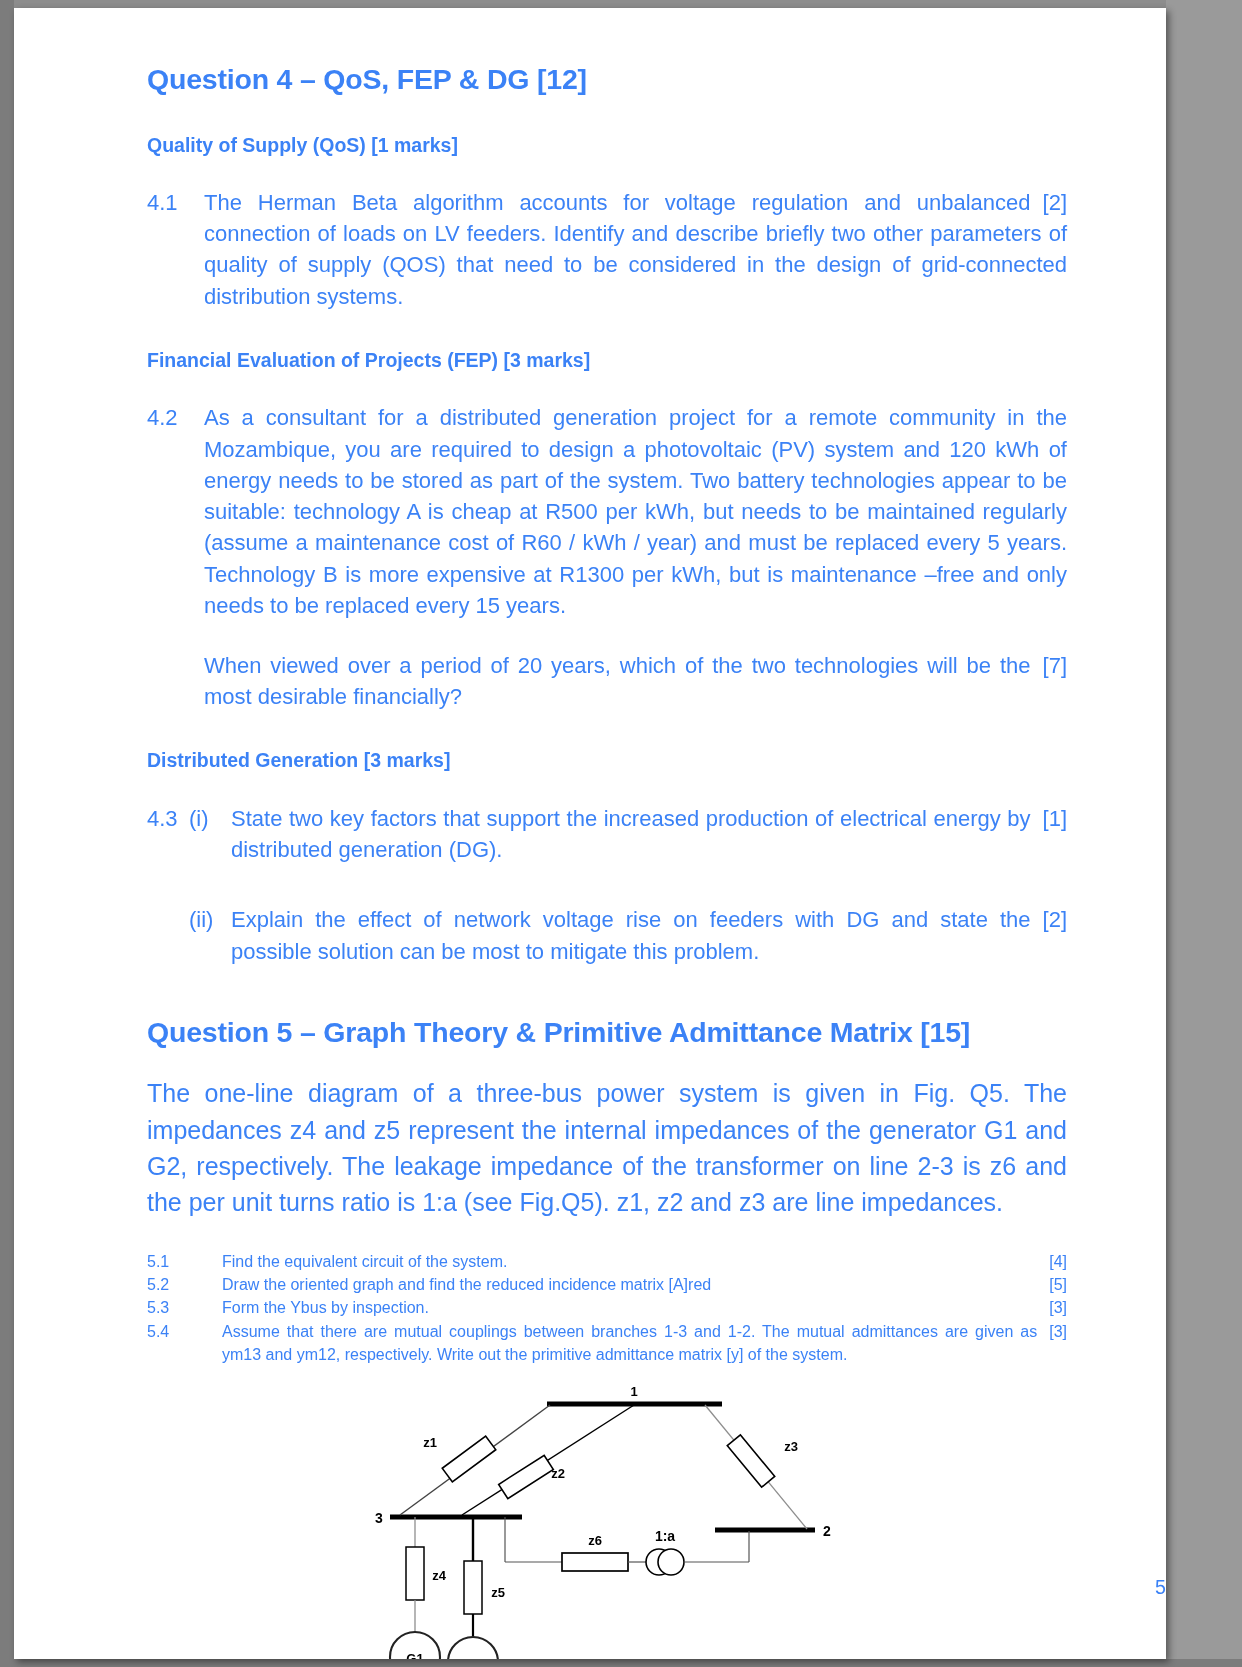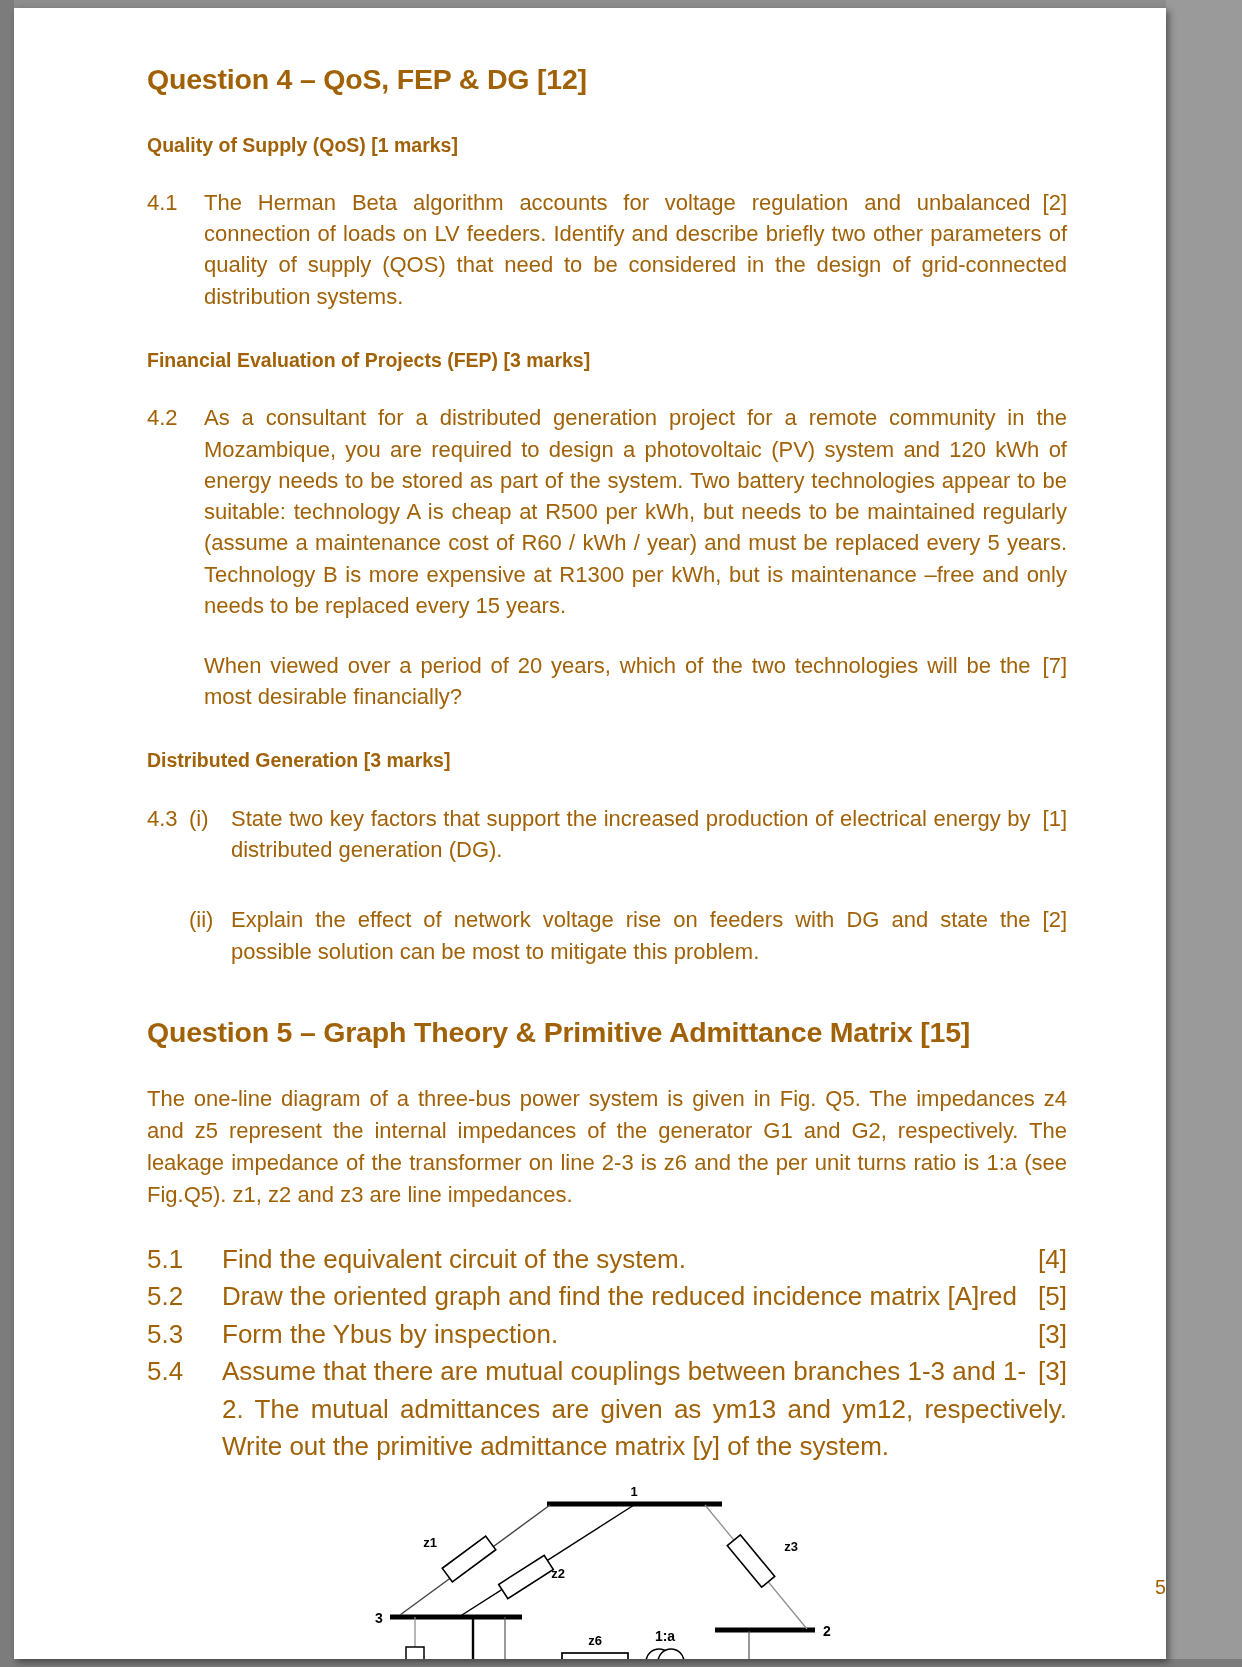--- a/index.html
+++ b/index.html
@@ -16,21 +16,21 @@
   }
   .paper {
     position: absolute;
     left: 14px;
     top: 8px;
     width: 1152px;
     height: 1651px;
     background: #ffffff;
     box-shadow: 3px 3px 7px rgba(0,0,0,0.45);
     font-family: "Liberation Sans", sans-serif;
-    color: #a16207;
+    color: #3b82f6;
     overflow: hidden;
   }
   .content {
     position: absolute;
     left: 133px;
     top: 55px;
     width: 920px;
   }
 
   h1.q-title {
@@ -73,21 +73,21 @@
     float: right;
     margin-left: 12px;
   }
   .sub-para {
     margin-top: 29px;
   }
 
   
   .list5 {
     margin-top: 30px;
-    font-size: 26px;
+    font-size: 16px;
     line-height: 1.44;
   }
   .row5 {
     display: flex;
     align-items: flex-start;
   }
   .row5 .n {
     width: 75px;
     flex: 0 0 75px;
   }
@@ -95,22 +95,22 @@
     flex: 1 1 auto;
     padding-right: 0;
   }
   .row5 .m {
     flex: 0 0 auto;
     text-align: right;
     width: 44px;
   }
 
   .q5-body {
-    margin-top: 34px;
-    font-size: 22px;
+    margin-top: 26px;
+    font-size: 25px;
     line-height: 1.45;
     text-align: justify;
   }
 
   
   .figure {
     margin-top: 18px;
     position: relative;
     width: 920px;
     height: 300px;

